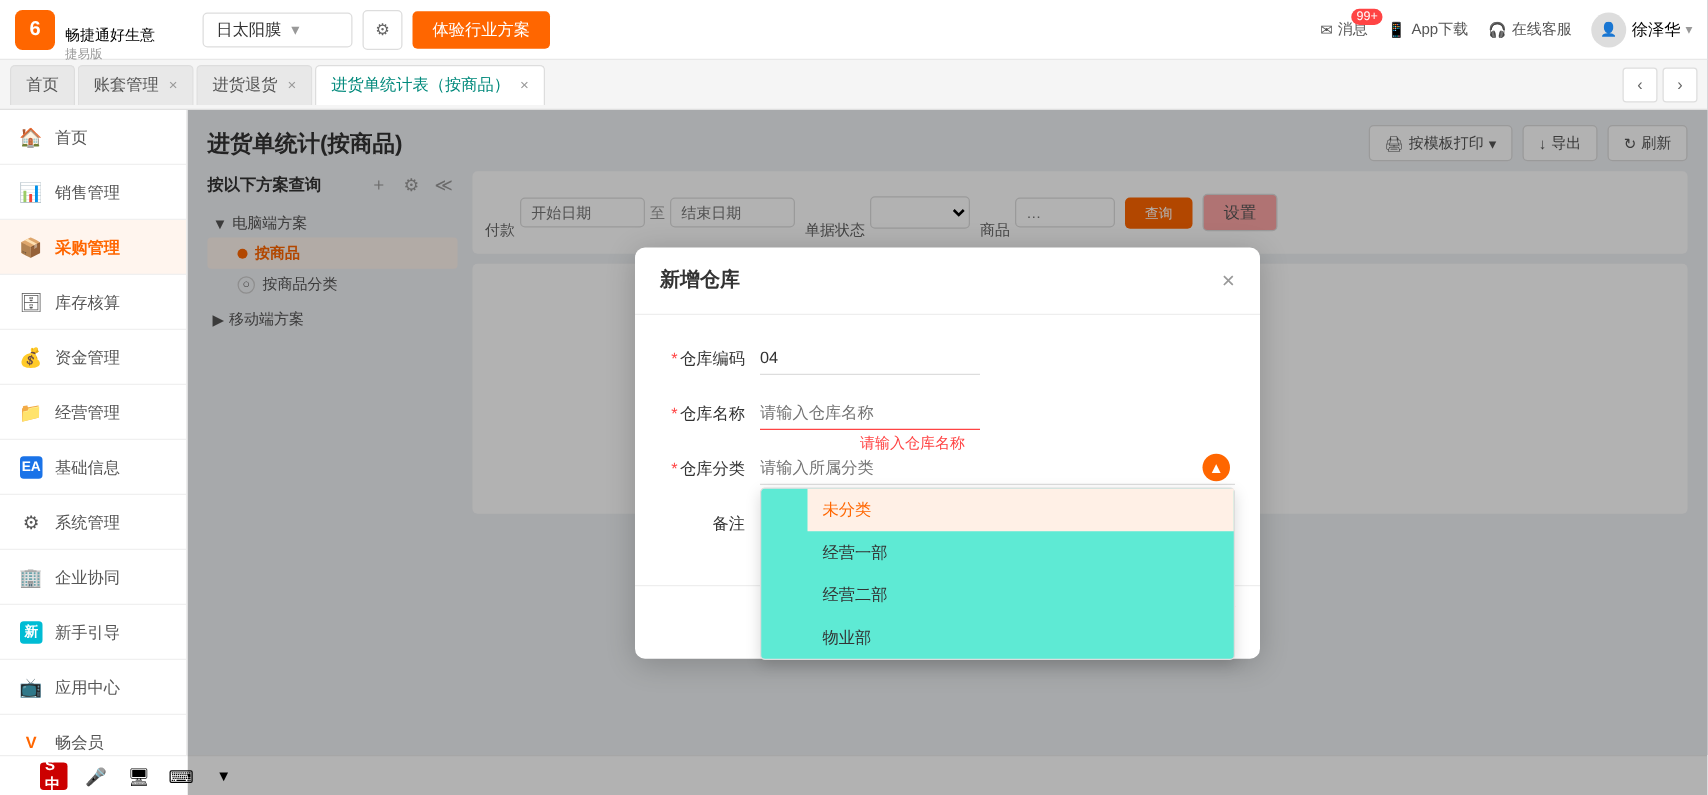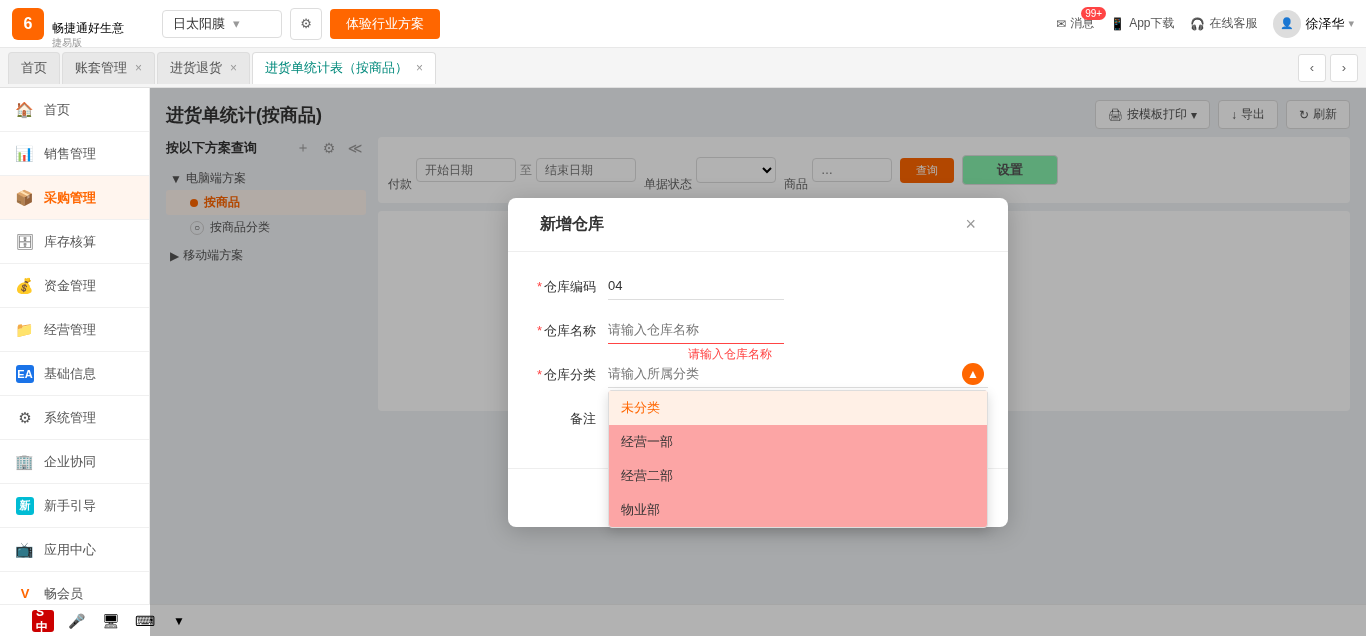--- a/index.html
+++ b/index.html
@@ -192,21 +192,21 @@
     
     .dialog {
       background: #fff;
       border-radius: 8px;
       width: 500px;
       box-shadow: 0 4px 24px rgba(0,0,0,0.2);
       overflow: visible;
       position: relative;
     }
     .dialog-header {
-      padding: 16px 32px;
+      padding: 16px 20px;
       border-bottom: 1px solid #eee;
       display: flex; align-items: center; justify-content: space-between;
     }
     .dialog-title { font-size: 16px; font-weight: bold; color: #333; }
     .dialog-close { cursor: pointer; color: #999; font-size: 18px; }
     .dialog-body { padding: 20px; }
     .form-row {
       display: flex; align-items: flex-start;
       margin-bottom: 16px; position: relative;
     }
@@ -238,26 +238,27 @@
       width: 22px; height: 22px;
       background: #ff6600; border-radius: 50%;
       display: flex; align-items: center; justify-content: center;
       color: white; font-size: 12px; cursor: pointer;
     }
 
     
     .dropdown-list {
       position: absolute;
       top: 100%; left: 0; right: 0;
-      background: #fca5a5;
+      background: #5eead4;
       border: 1px solid #ddd;
       border-radius: 4px;
       z-index: 200;
       box-shadow: 0 4px 12px rgba(0,0,0,0.15);
       margin-top: 2px;
+      padding-left: 37px;
     }
     .dropdown-item {
       padding: 8px 12px; cursor: pointer; font-size: 13px; color: #333;
     }
     .dropdown-item.highlighted { background: #fff0e6; color: #ff6600; }
 
     .dialog-footer {
       padding: 12px 20px;
       display: flex; justify-content: flex-end; gap: 8px;
       border-top: 1px solid #eee;
@@ -306,22 +307,22 @@
     }
     .goods-input {
       border: 1px solid #ddd; border-radius: 4px;
       padding: 4px 8px; font-size: 12px; width: 80px;
     }
     .query-btn {
       background: #ff6600; color: white; border: none;
       border-radius: 4px; padding: 5px 16px; font-size: 11px; cursor: pointer;
     }
     .set-btn {
-      background: #86efac; color: #555; border: 1px solid #ddd;
-      border-radius: 4px; padding: 5px 34px; font-size: 13px; cursor: pointer; font-weight: bold;
+      background: #fca5a5; color: #555; border: 1px solid #ddd;
+      border-radius: 4px; padding: 5px 16px; font-size: 13px; cursor: pointer;
     }
     .empty-guide-title { font-size: 14px; margin-bottom: 8px; }
     .empty-guide-sub { font-size: 12px; }
   </style>
 </head>
 <body>
 
 <div class="top-header">
   <div class="logo-area">
     <div class="logo-icon">6</div>

